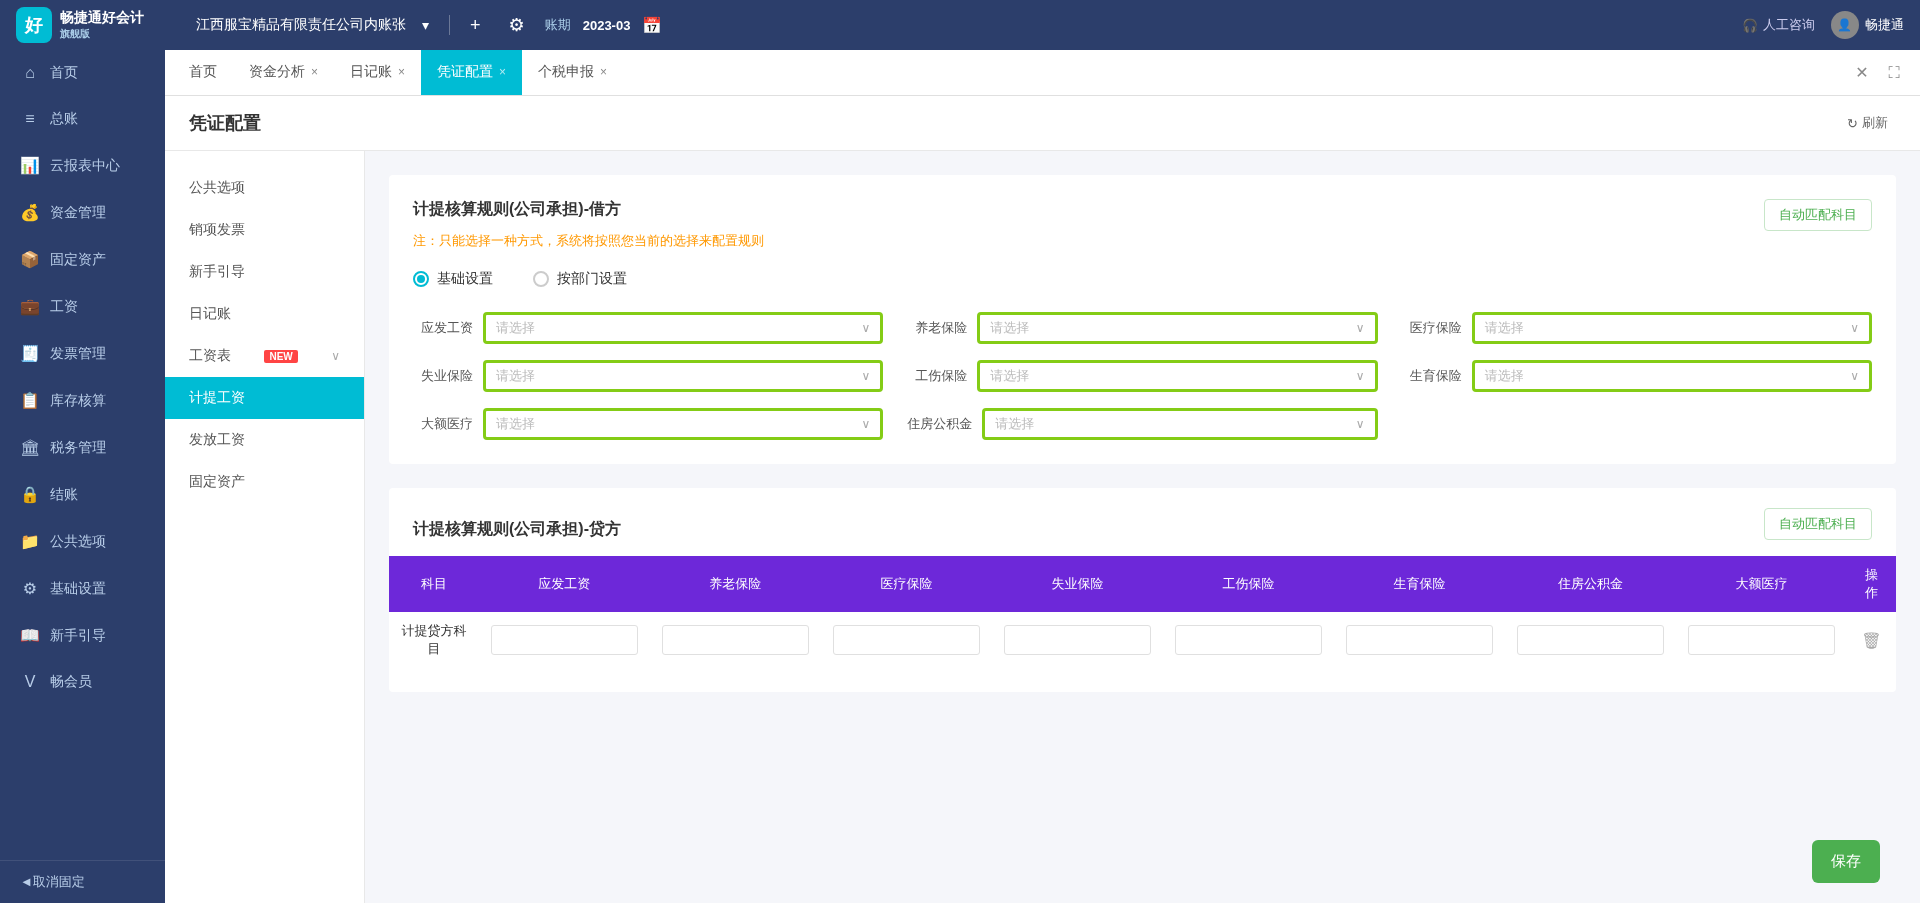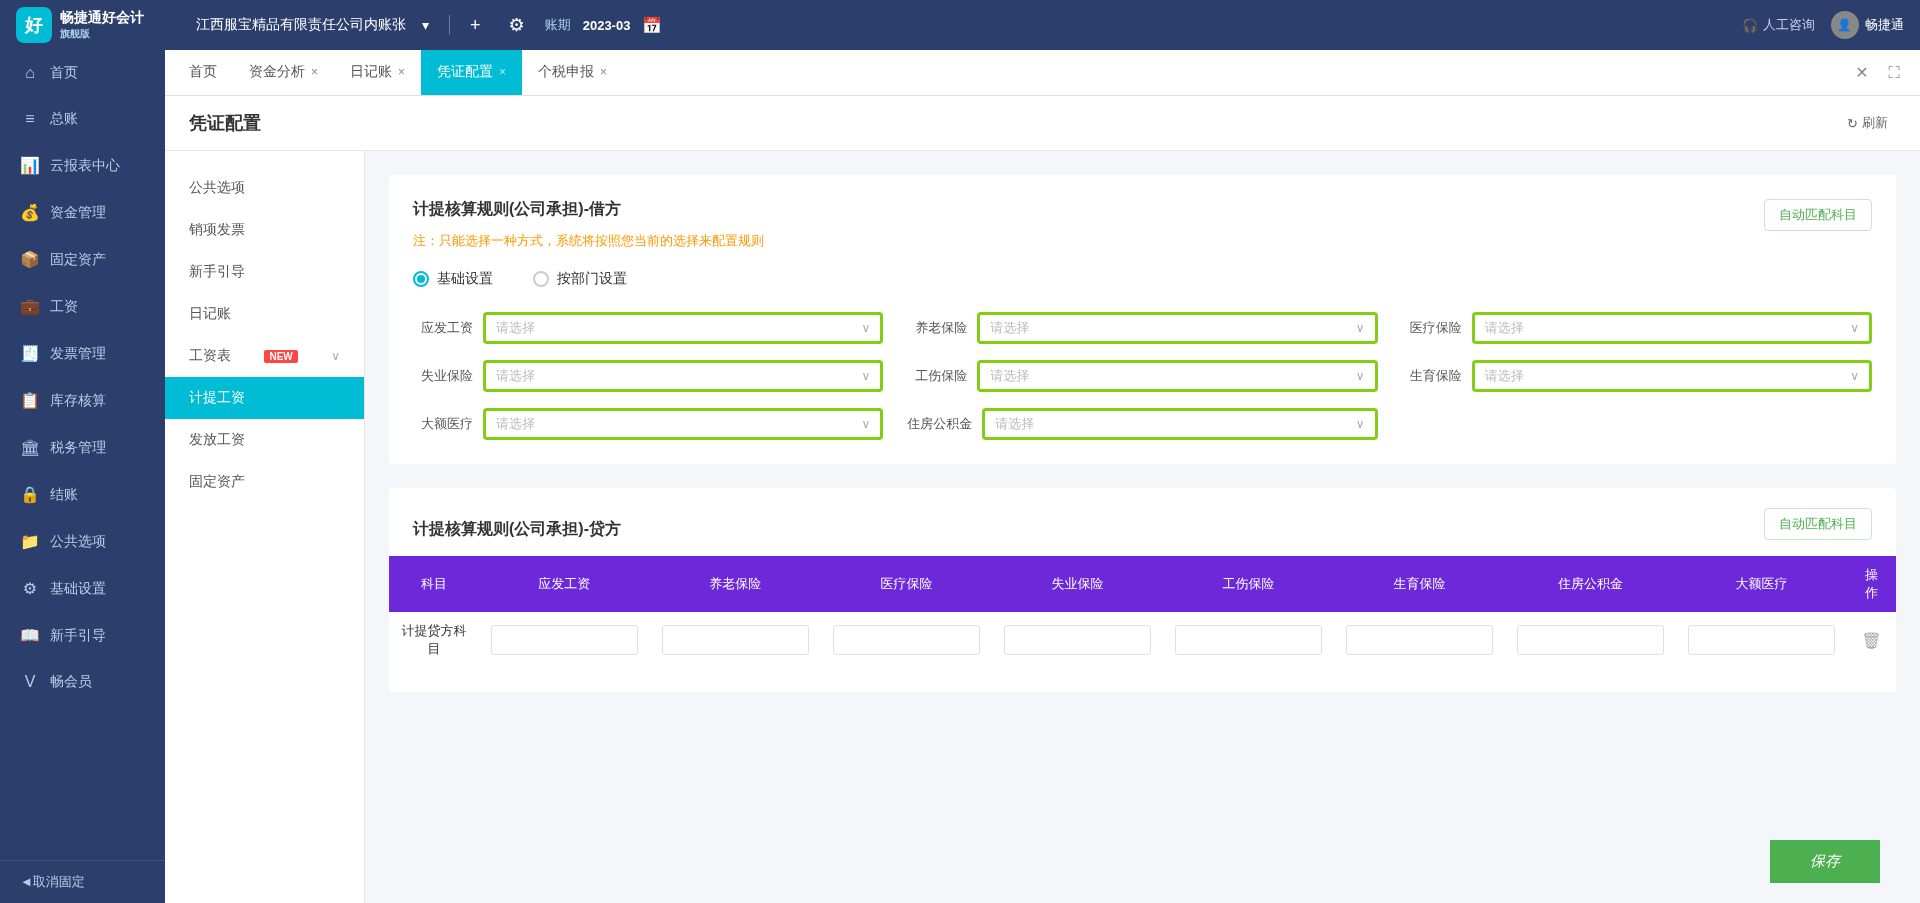--- a/index.html
+++ b/index.html
@@ -437,26 +437,25 @@
     
     .save-area {
       position: fixed;
       bottom: 20px;
       right: 40px;
     }
     .save-btn {
       background: #4caf50;
       color: white;
       border: none;
-      padding: 12px 40px;
-      border-radius: 0;
+      padding: 12px 19px;
+      border-radius: 6px;
       font-size: 15px;
       cursor: pointer;
       font-family: inherit;
-      font-style: italic;
     }
   </style>
 </head>
 <body>
 
 <div class="top-bar">
   <div class="logo-area">
     <div class="logo-icon">好</div>
     <div class="logo-text">
       <span class="logo-main">畅捷通好会计</span>

